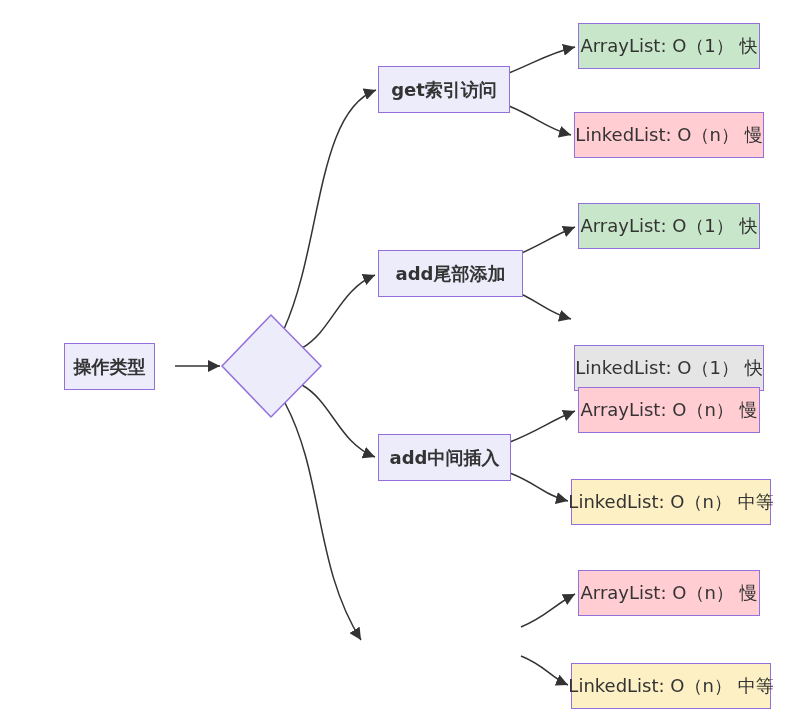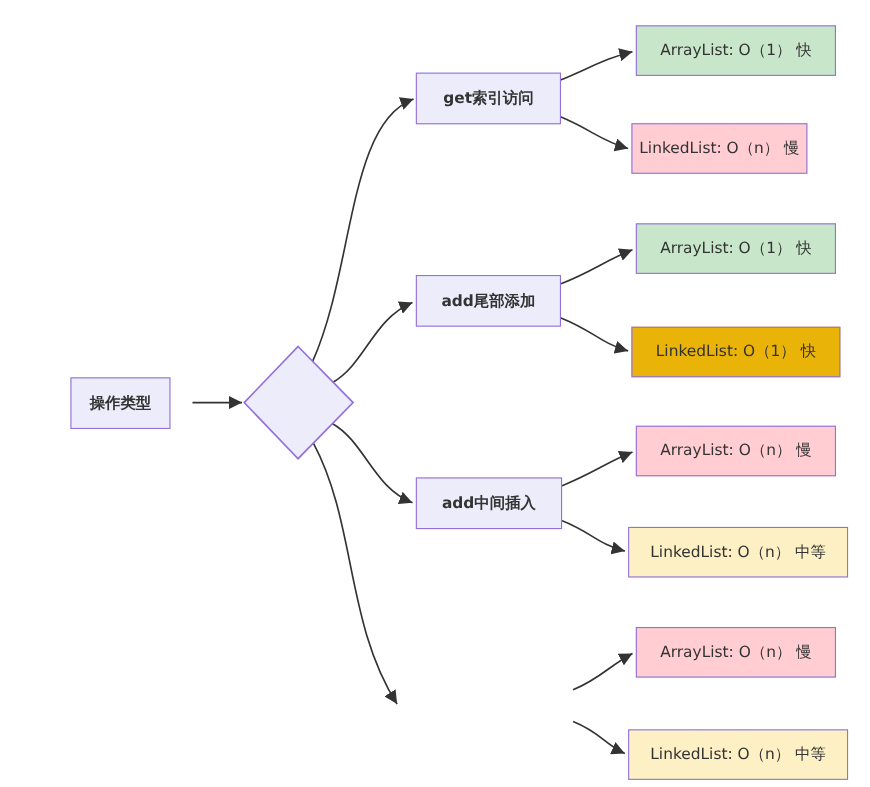--- a/index.html
+++ b/index.html
@@ -25,43 +25,43 @@
   .diamond {
     fill: var(--node-bg, #ececfb);
     stroke: var(--node-border, #9370db);
     stroke-width: 1.5;
   }
   .node {
     position: absolute;
     display: flex;
     align-items: center;
     justify-content: center;
-    font-size: 14px;
+    font-size: 18px;
     color: var(--text, #333333);
     white-space: nowrap;
     box-sizing: border-box;
   }
   .box {
     background: var(--node-bg, #ececfb);
     border: 1px solid var(--node-border, #9370db);
     font-weight: bold;
   }
   .result {
     border: 1px solid var(--node-border, #9370db);
   }
   #decision-label { background: transparent; border: none; }
 
   #node-root  { left: 64px;  top: 343px; width: 91px; height: 47px; }
   #decision-label { left: 221px; top: 343px; width: 100px; height: 46px; }
   #op-0 { left: 378px; top: 66px;  width: 132px; height: 47px; }
-  #op-1 { left: 378px; top: 250px; width: 132px; height: 47px; }
+  #op-1 { left: 378px; top: 250px; width: 145px; height: 47px; }
   #op-2 { left: 378px; top: 434px; width: 133px; height: 47px; text-align: center; }
   #op-3 { left: 364px; top: 618px; width: 158px; height: 47px; }
   #r-0-0 { left: 578px; top: 23px;  width: 182px; height: 46px; }
-  #r-0-1 { left: 574px; top: 112px; width: 160px; height: 46px; }
+  #r-0-1 { left: 574px; top: 112px; width: 190px; height: 46px; }
   #r-1-0 { left: 578px; top: 203px; width: 182px; height: 46px; }
   #r-1-1 { left: 574px; top: 297px; width: 190px; height: 46px; }
   #r-2-0 { left: 578px; top: 387px; width: 182px; height: 46px; }
   #r-2-1 { left: 571px; top: 479px; width: 200px; height: 46px; }
   #r-3-0 { left: 578px; top: 570px; width: 182px; height: 46px; }
   #r-3-1 { left: 571px; top: 663px; width: 200px; height: 46px; }
 </style>
 </head>
 <body>
 
@@ -96,19 +96,19 @@
   <div class="node box" id="node-root">操作类型</div>
 
 
   <div class="node box" id="op-0">get索引访问</div>
   <div class="node box" id="op-1">add尾部添加</div>
   <div class="node box" id="op-2">add中间插入</div>
 
   <div class="node result" id="r-0-0" style="background: rgb(200, 230, 201);">ArrayList: O（1） 快</div>
   <div class="node result" id="r-0-1" style="background: rgb(255, 205, 210);">LinkedList: O（n） 慢</div>
   <div class="node result" id="r-1-0" style="background: rgb(200, 230, 201);">ArrayList: O（1） 快</div>
-  <div class="node result" id="r-1-1" style="background: #eab308;">LinkedList: O（1） 快</div>
+  <div class="node result" id="r-1-1" style="background: #e5e5e5; margin-top: 48px;">LinkedList: O（1） 快</div>
   <div class="node result" id="r-2-0" style="background: rgb(255, 205, 210);">ArrayList: O（n） 慢</div>
   <div class="node result" id="r-2-1" style="background: rgb(252, 240, 196);">LinkedList: O（n） 中等</div>
   <div class="node result" id="r-3-0" style="background: rgb(255, 205, 210);">ArrayList: O（n） 慢</div>
   <div class="node result" id="r-3-1" style="background: rgb(252, 240, 196);">LinkedList: O（n） 中等</div>
 
 </div>
 
 </body></html>

